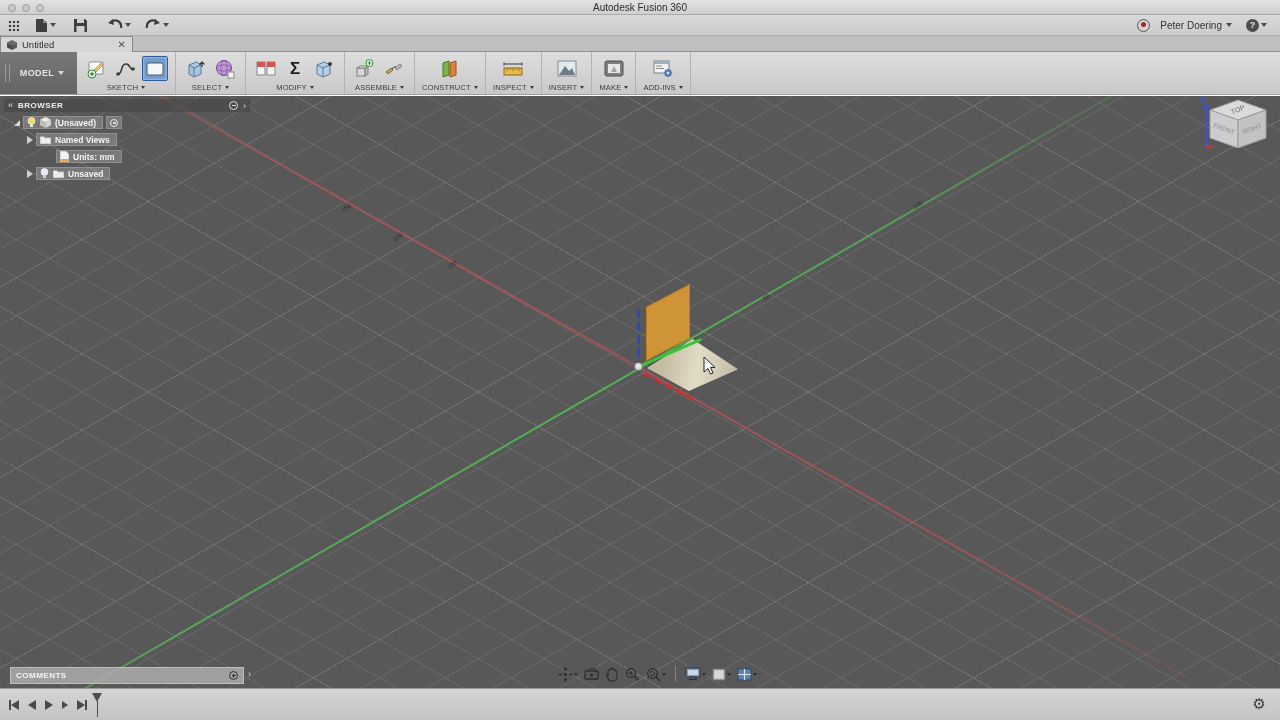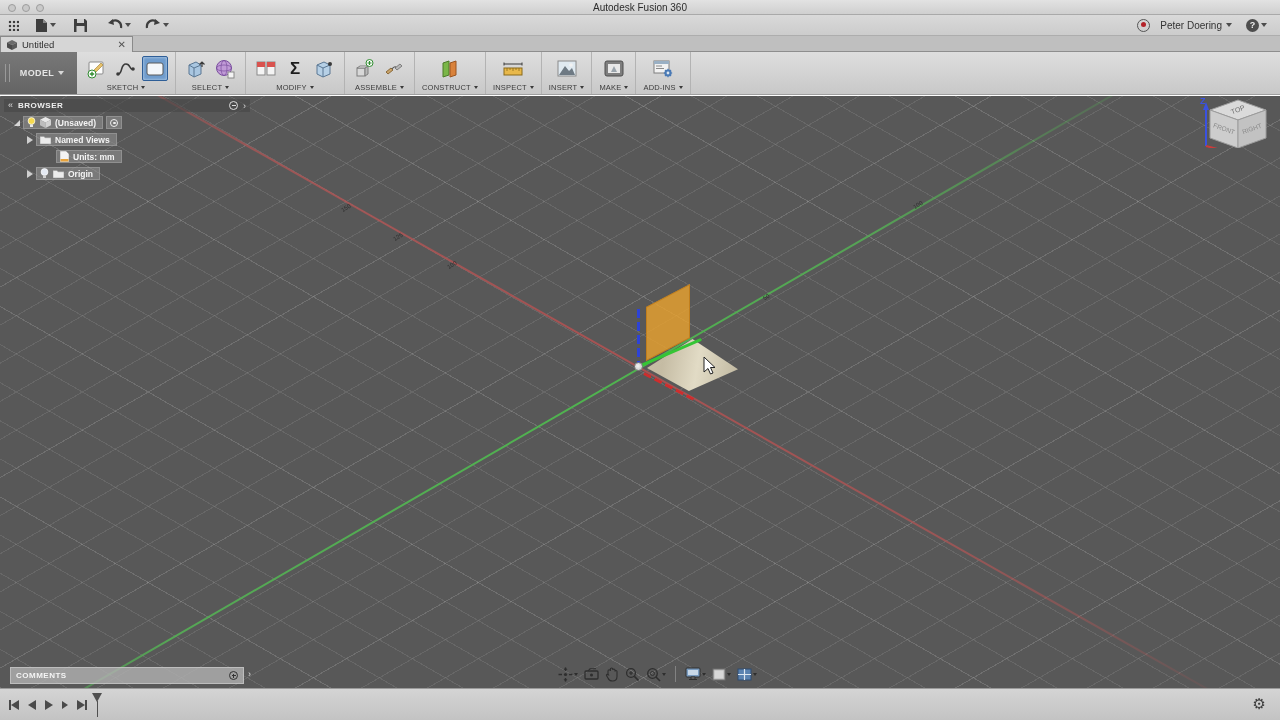--- a/index.html
+++ b/index.html
@@ -523,21 +523,21 @@
     <div class="trow" style="margin-left:23px">
       <span class="exp-closed"></span>
       <span class="pill">
         <svg width="9" height="11" viewBox="0 0 9 11">
           <circle cx="4.5" cy="4" r="3.4" fill="#e4e9f2" stroke="#fff" stroke-width=".7"></circle>
           <rect x="3" y="7.5" width="3" height="2.5" fill="#d0d0d0"></rect>
         </svg>
         <svg width="11" height="9" viewBox="0 0 11 9">
           <path d="M0,1.5 h4 l1,1.2 h6 v6.3 h-11 Z" fill="#ececec" stroke="#9a9a9a" stroke-width=".6"></path>
         </svg>
-        <span class="t">Origin</span>
+        <span class="t">Unsaved</span>
       </span>
     </div>
   </div>
 
   <div id="commentsBar">
     <span class="t">COMMENTS</span>
     <span class="circle-plus"></span>
   </div>
   <span id="commentsArrow">›</span>
 

